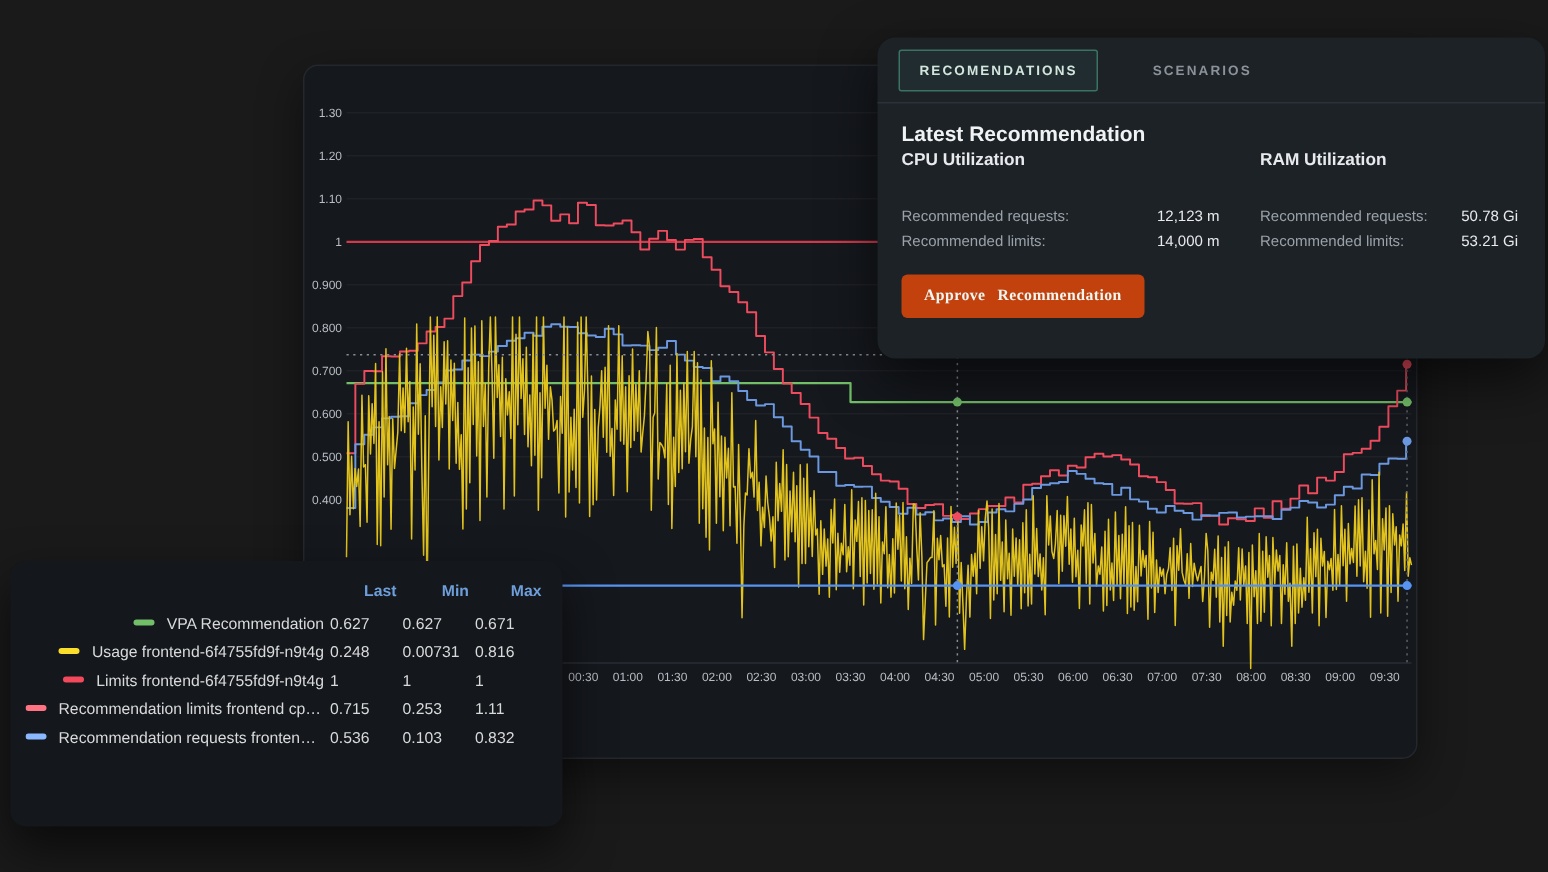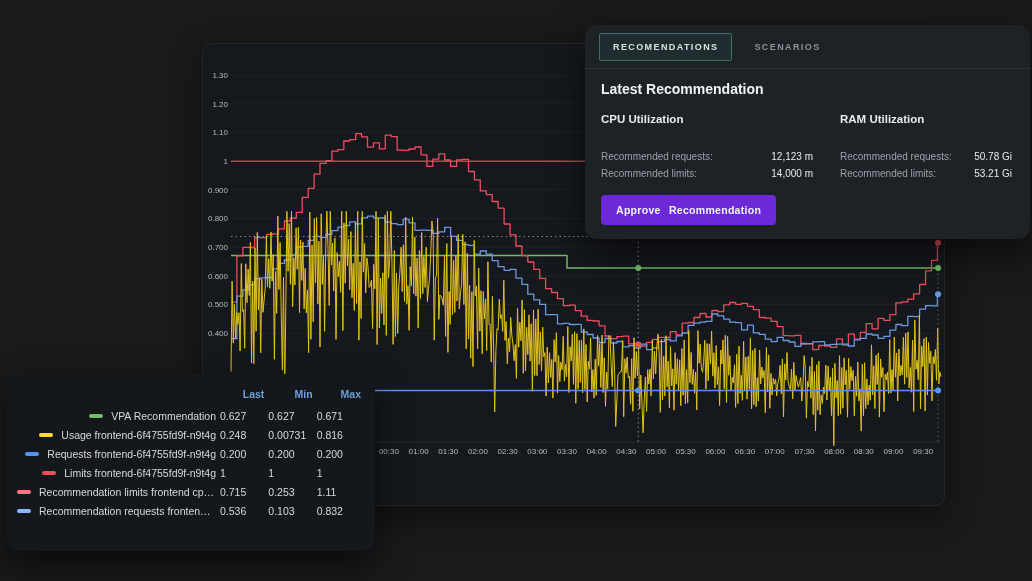--- a/index.html
+++ b/index.html
@@ -11,37 +11,37 @@
   .chart-panel{position:absolute;left:202px;top:43px;width:743px;height:463px;
     background:#15181d;border:1px solid #24272c;border-radius:10px;
     box-shadow:0 10px 30px rgba(0,0,0,.45);z-index:1;overflow:hidden}
   #chart-svg{position:absolute;inset:0}
   #chart-svg text{font-family:"Liberation Sans",sans-serif}
 
   
   .rec-card{position:absolute;left:585px;top:25px;width:445px;height:214px;
     background:#1d2227;border-radius:12px;box-shadow:0 14px 36px rgba(0,0,0,.6);z-index:3}
   .tab-bar{height:44px;border-bottom:1px solid #2b3137;display:flex;align-items:center;
-    padding:0 14px;gap:22px}
+    padding:0 14px;gap:36px}
   .tab{font-size:9px;letter-spacing:1.4px;font-weight:700;color:#8b9299;cursor:pointer;white-space:nowrap}
   .tab.active{color:#d3e6de;border:1px solid #3a7263;background:rgba(61,125,106,.12);
     padding:8px 13px;border-radius:2px}
   .rec-body{padding:12px 16px 0}
-  .rec-title{font-size:14px;font-weight:700;color:#f0f2f4;margin-bottom:16px}
+  .rec-title{font-size:14px;font-weight:700;color:#f0f2f4;margin-bottom:4px}
   .rec-sub{font-size:9.5px;color:#9aa1a8;margin-bottom:13px}
   .rec-cols{display:flex;gap:27px}
   .rec-col.cpu{width:212px}
   .rec-col.ram{width:172px}
   .col-head{font-size:11.5px;font-weight:700;color:#e8eaed;margin-bottom:23px}
   .kv{display:flex;justify-content:space-between;font-size:10px;line-height:17px}
   .kv .k{color:#9aa1a8}
   .kv .v{color:#e8eaed}
-  .approve-btn{margin:13px 0 0 0;background:#6d28d9;color:#eef6f2;font-weight:700;
+  .approve-btn{margin:13px 0 0 0;background:#c2410c;color:#eef6f2;font-weight:700;
     font-size:10.5px;border:none;border-radius:4px;padding:9px 15px;letter-spacing:.3px;
-    word-spacing:5px;cursor:pointer;font-family:Liberation Sans, sans-serif}
+    word-spacing:5px;cursor:pointer;font-family:Liberation Serif, serif}
 
   
   .legend-card{position:absolute;left:7px;top:374px;width:368px;height:177px;
     background:#14171b;border-radius:10px;box-shadow:0 14px 32px rgba(0,0,0,.6);
     z-index:3;padding:10px 10px 11px}
   .legend-table{width:100%;border-collapse:collapse;table-layout:fixed;
     font-size:10.5px;color:#d8d9da}
   .legend-table th{color:#6e9fdb;font-weight:700;text-align:right;
     padding:4px 4px 7px 0;font-size:10.5px;cursor:pointer}
   .legend-table th.name-col{width:203px}
@@ -168,26 +168,20 @@
           <td>0.627</td>
           <td>0.671</td>
         </tr>
         <tr>
           <td class="name-col"><span class="swatch" style="background: rgb(250, 222, 42);"></span><span>Usage frontend-6f4755fd9f-n9t4g</span></td>
           <td>0.248</td>
           <td>0.00731</td>
           <td>0.816</td>
         </tr>
         <tr>
-          <td class="name-col"><span class="swatch" style="background: rgb(87, 148, 242);"></span><span>Requests frontend-6f4755fd9f-n9t4g</span></td>
-          <td>0.200</td>
-          <td>0.200</td>
-          <td>0.200</td>
-        </tr>
-        <tr>
           <td class="name-col"><span class="swatch" style="background: rgb(242, 73, 92);"></span><span>Limits frontend-6f4755fd9f-n9t4g</span></td>
           <td>1</td>
           <td>1</td>
           <td>1</td>
         </tr>
         <tr>
           <td class="name-col"><span class="swatch" style="background: rgb(255, 115, 131);"></span><span>Recommendation limits frontend cpu 60m</span></td>
           <td>0.715</td>
           <td>0.253</td>
           <td>1.11</td>

